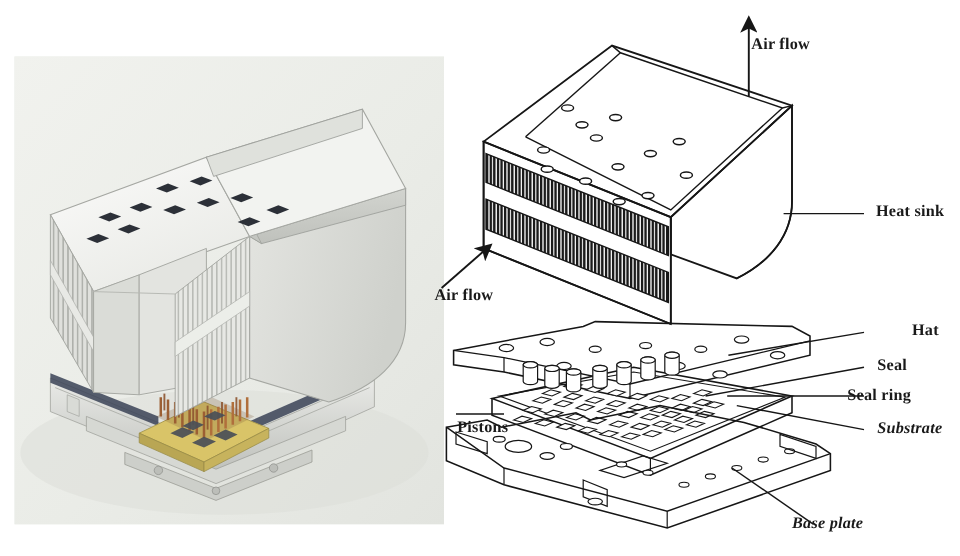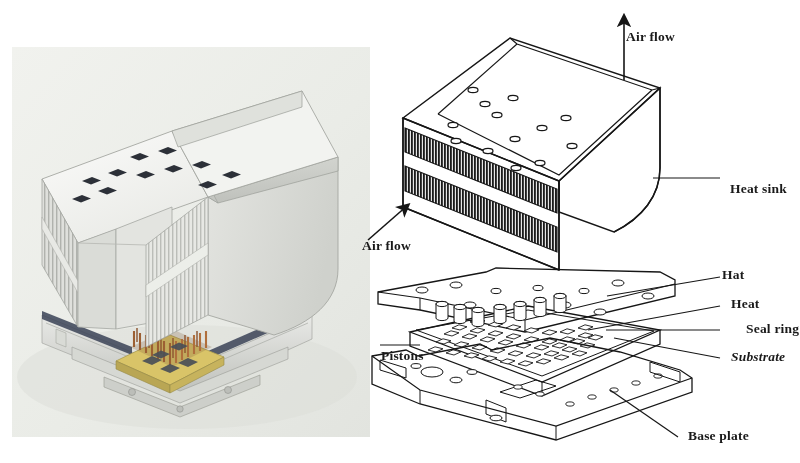--- a/index.html
+++ b/index.html
@@ -388,27 +388,27 @@
 
         <line x1="60" y1="345" x2="20" y2="345"></line>
       </g>
     </svg>
   </div>
 
   <div class="label" style="left:626px;top:29px;">Air flow</div>
 
   <div class="label" style="left:362px;top:238px;">Air flow</div>
 
-  <div class="label" style="left:730px;top:181px;">Heat sink</div>
-
-  <div class="label" style="left:722px;top:267px;">Hat</div>
-
-  <div class="label" style="left:731px;top:296px;">Heat</div>
-
-  <div class="label" style="left:746px;top:321px;">Seal ring</div>
+  <div class="label" style="left:730px;top:168px;">Heat sink</div>
+
+  <div class="label" style="left:760px;top:267px;">Hat</div>
+
+  <div class="label" style="left:731px;top:296px;">Seal</div>
+
+  <div class="label" style="left:706px;top:321px;">Seal ring</div>
 
   <div class="label" style="left:731px;top:349px;font-style:italic;">Substrate</div>
 
   <div class="label" style="left:381px;top:348px;">Pistons</div>
 
-  <div class="label" style="left:688px;top:428px;">Base plate</div>
+  <div class="label" style="left:660px;top:428px;font-style:italic;">Base plate</div>
 
 </div>
 
 </body></html>

